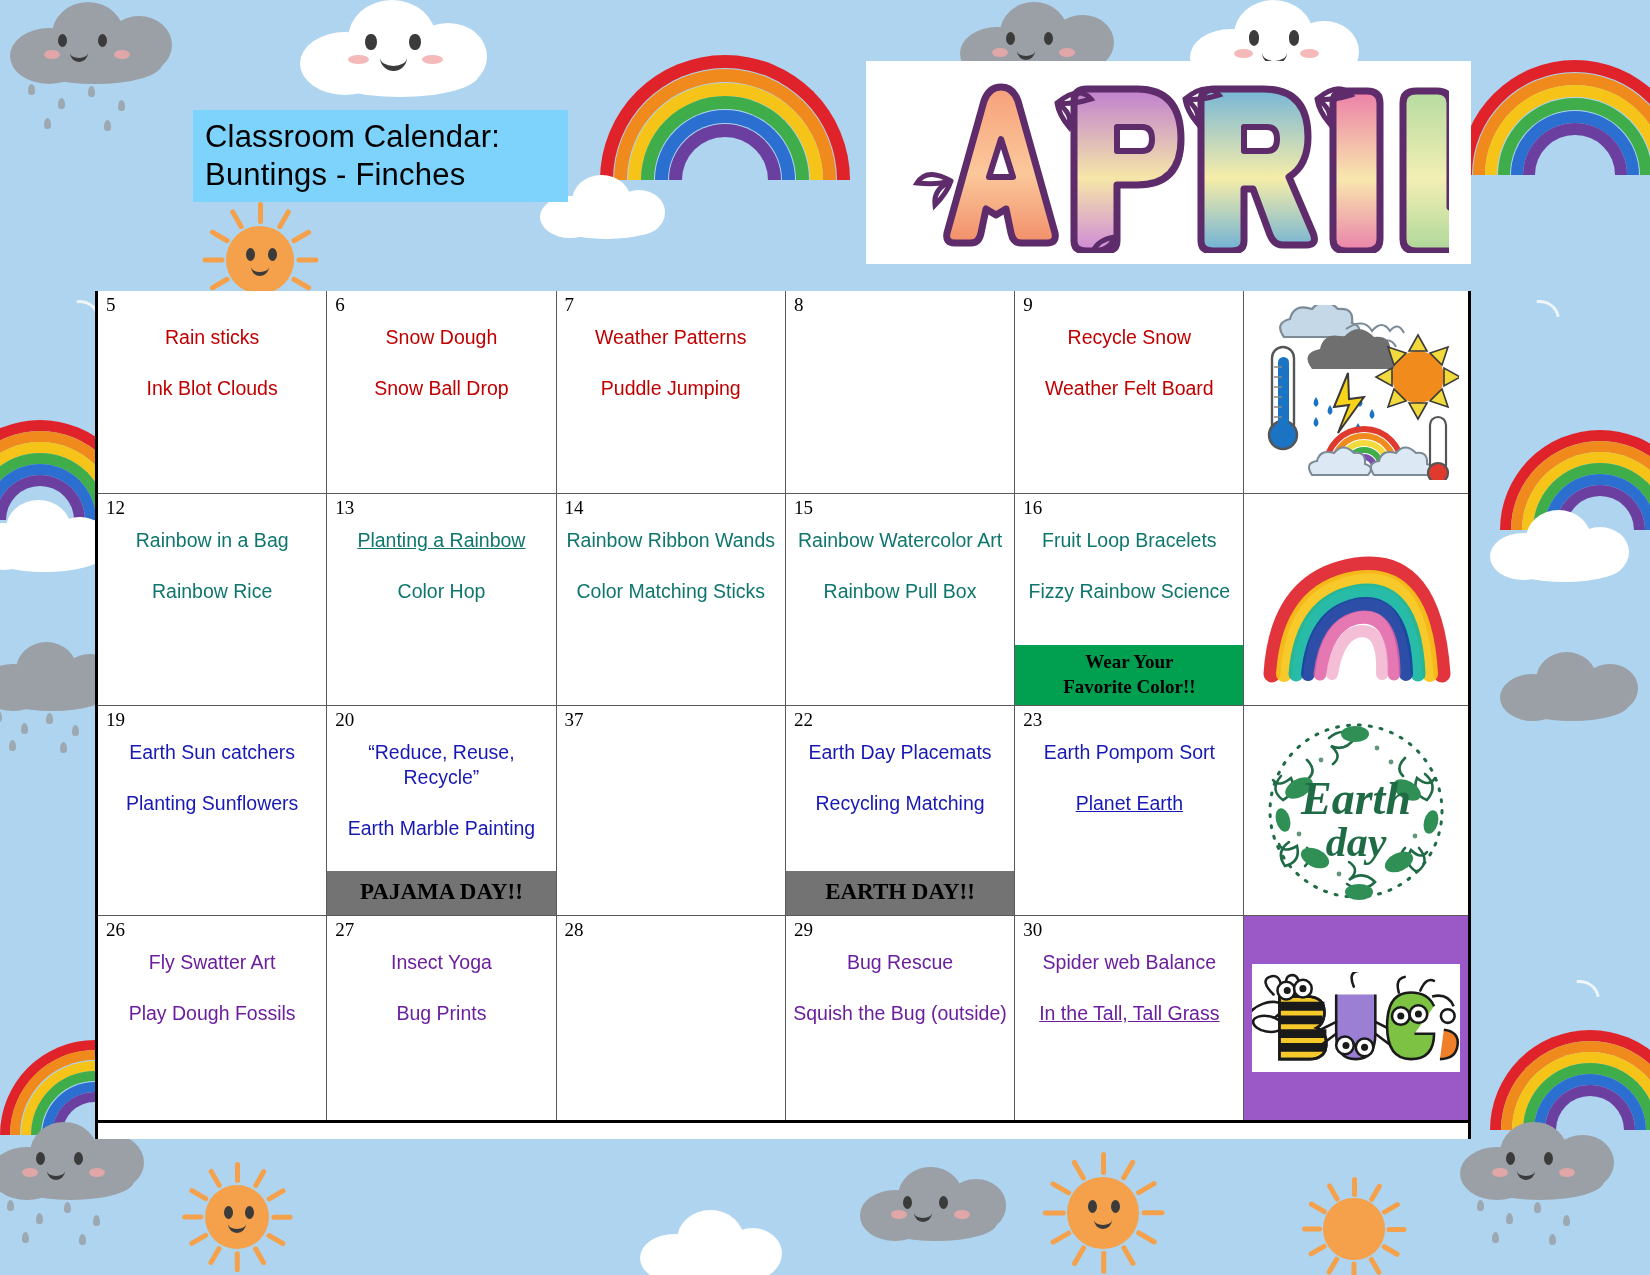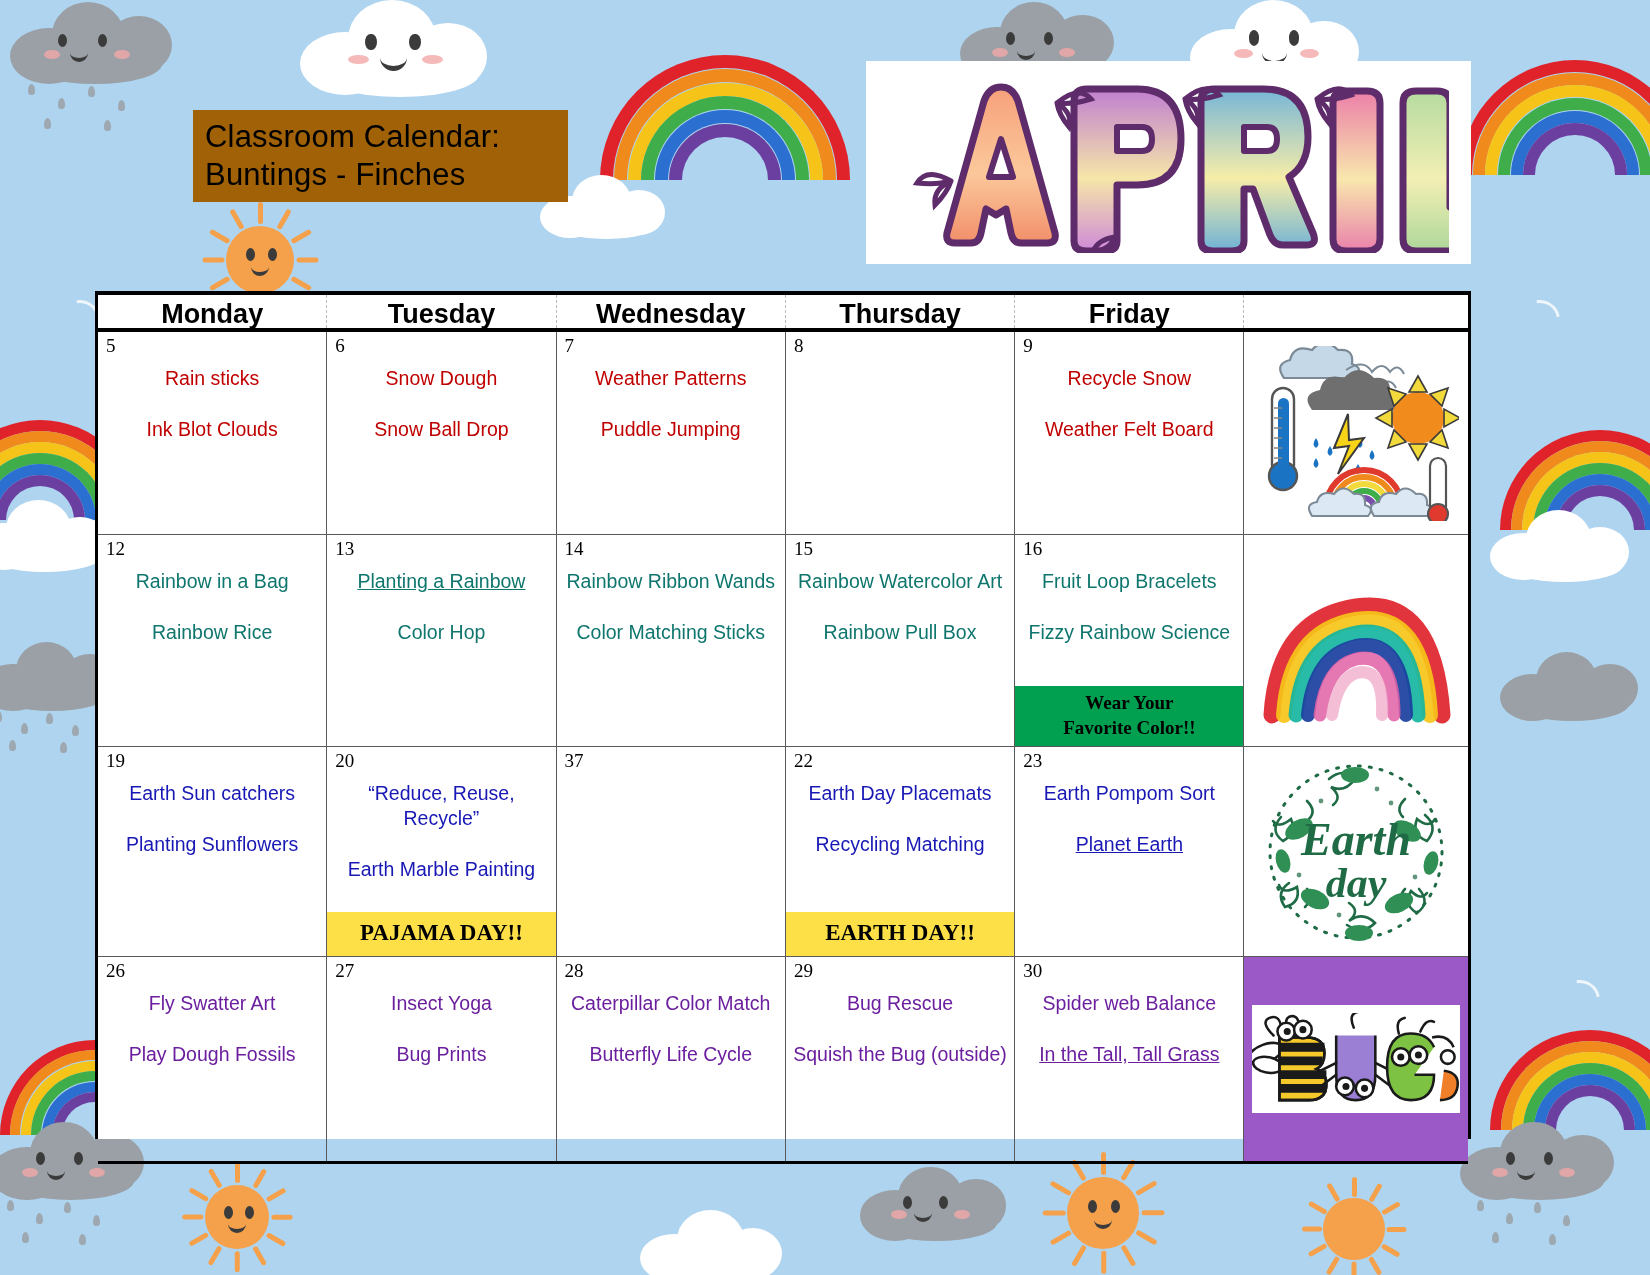--- a/index.html
+++ b/index.html
@@ -24,21 +24,21 @@
   .sun .ray { position:absolute; background:#f5a14b; border-radius:3px; }
   .wcloud { position:absolute; }
   .wcloud .lobe { position:absolute; background:#fff; border-radius:50%; }
   .rbow { position:absolute; overflow:hidden; }
   .rbow span { position:absolute; border-radius:50% 50% 0 0 / 100% 100% 0 0; border-style:solid; border-bottom:none; }
   .swirl { position:absolute; border:3px solid #ffffff; border-radius:50%; border-color:#fff transparent transparent transparent; opacity:.8;}
 
   
   #title-box {
     position:absolute; left:193px; top:110px; width:375px; height:92px;
-    background:#a16207; color:#000;
+    background:#7dd3fc; color:#000;
     font-size:31px; line-height:38px; padding:8px 0 0 12px;
     letter-spacing:.2px;
   }
   #april-banner {
     position:absolute; left:866px; top:61px; width:605px; height:203px;
     background:#ffffff; display:flex; align-items:center; justify-content:center;
   }
   #april-banner svg { display:block; }
 
   
@@ -78,21 +78,21 @@
   .w1 .act { color:#c00000;text-align:center; }
   .w2 .act { color:#0f766e; }
   .w3 .act { color:#1818b5; }
   .w4 .act { color:#6b1f9e; }
 
   .banner {
     position:absolute; left:0; right:0; bottom:0; text-align:center;
     font-family:"Liberation Serif", serif; font-weight:bold; color:#000;
   }
   .banner.green { background:#00a050; font-size:19px; line-height:25px; padding:4px 0 6px; }
-  .banner.cyan  { background:#fde047; font-size:23px; line-height:32px; padding:5px 0 7px; }
+  .banner.cyan  { background:#737373; font-size:23px; line-height:32px; padding:5px 0 7px; }
 
   .imgcell { flex:1; position:relative; border-right:none; padding:0; overflow:hidden; }
   .imgcell.purplebg { background:#9b59c7; }
   .imgcell .art { position:absolute; inset:0; display:flex; align-items:center; justify-content:center; }
   .bugsbox { position:absolute; left:8px; top:48px; right:8px; bottom:48px; background:#fff;
              display:flex; align-items:center; justify-content:center; }
 </style>
 </head>
 <body>
 
@@ -409,28 +409,20 @@
       <path d="M62 108 q-24 -14 -34 2 q20 2 34 -2 q-18 8 -16 24 q12 -12 16 -24"></path>
       <path d="M296 26 q22 -18 34 -4 q-20 6 -34 4 q16 10 12 24 q-10 -12 -12 -24"></path>
       <path d="M428 26 q22 -18 34 -4 q-20 6 -34 4 q16 10 12 24 q-10 -12 -12 -24"></path>
       <path d="M204 178 q-6 18 8 26 q4 -18 -8 -26 q16 0 22 -14 q-16 2 -22 14"></path>
       <path d="M608 106 q24 -12 34 4 q-20 0 -34 -4 q18 10 14 26 q-12 -14 -14 -26"></path>
     </g>
   </svg>
 </div>
 
 <div id="cal">
-  <div id="hdr">
-    <div class="dow">Monday</div>
-    <div class="dow">Tuesday</div>
-    <div class="dow">Wednesday</div>
-    <div class="dow">Thursday</div>
-    <div class="dow">Friday</div>
-    <div class="spacer"></div>
-  </div>
   <div id="weeks">
       <div class="wk r1 w1">
         <div class="cell">
           <div class="daynum">5</div>
           <div class="acts">
             <div class="act">Rain sticks</div>
             <div class="act">Ink Blot Clouds</div>
           </div>
         </div>
         <div class="cell">
@@ -660,24 +652,20 @@
         </div>
         <div class="cell">
           <div class="daynum">27</div>
           <div class="acts">
             <div class="act">Insect Yoga</div>
             <div class="act">Bug Prints</div>
           </div>
         </div>
         <div class="cell">
           <div class="daynum">28</div>
-          <div class="acts">
-            <div class="act">Caterpillar Color Match</div>
-            <div class="act">Butterfly Life Cycle</div>
-          </div>
         </div>
         <div class="cell">
           <div class="daynum">29</div>
           <div class="acts">
             <div class="act">Bug Rescue</div>
             <div class="act">Squish the Bug (outside)</div>
           </div>
         </div>
         <div class="cell">
           <div class="daynum">30</div>

